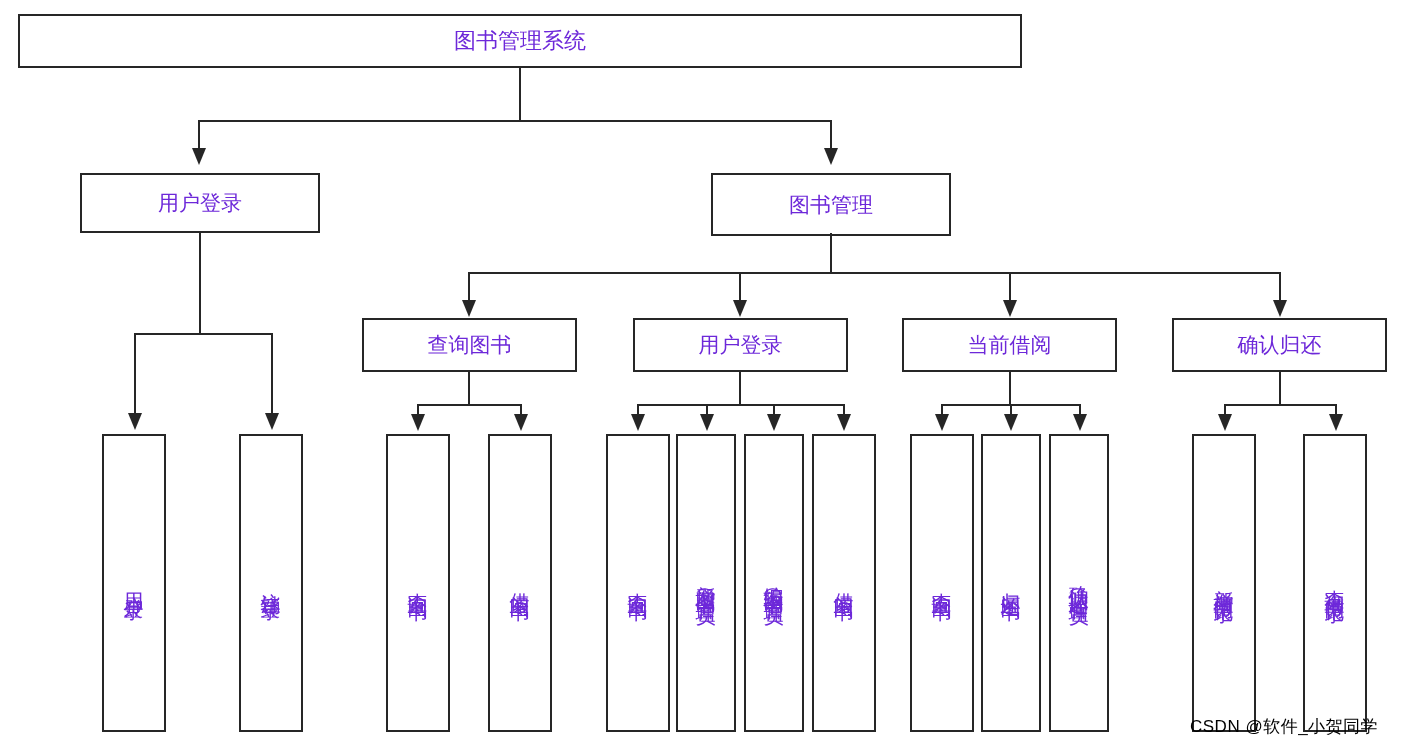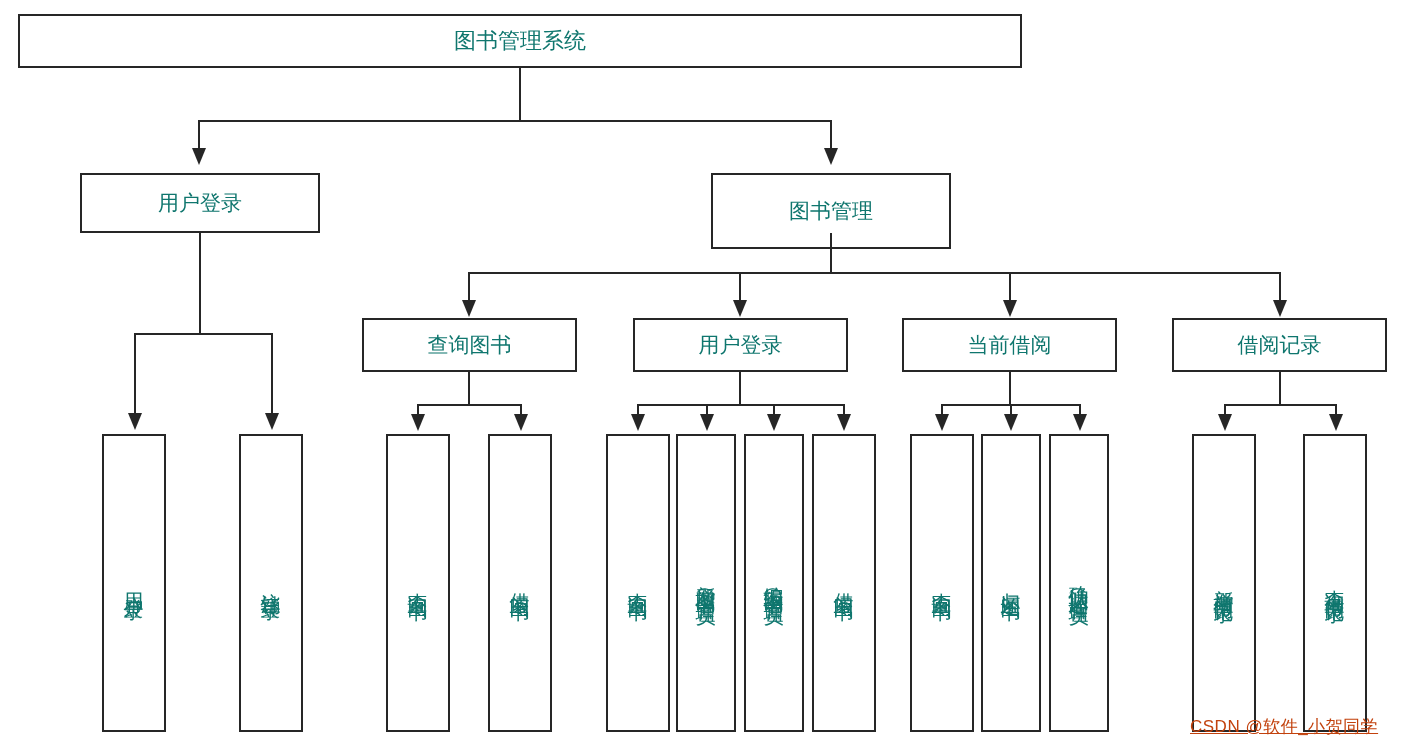--- a/index.html
+++ b/index.html
@@ -17,21 +17,21 @@
     background: #ffffff;
     overflow: hidden;
   }
 
   
   .node {
     position: absolute;
     box-sizing: border-box;
     border: 2px solid #262626;
     background: #ffffff;
-    color: #0f766e;
+    color: #6d28d9;
     display: flex;
     align-items: center;
     justify-content: center;
     text-align: center;
     line-height: 1.1;
   }
   .node.h {            
     font-size: 21px;
   }
   .node.root {
@@ -66,24 +66,23 @@
     height: 0;
     border-left: 7px solid transparent;
     border-right: 7px solid transparent;
     border-top: 17px solid #262626;
   }
 
   
   #watermark {
     position: absolute;
     font-size: 17px;
-    color: #c2410c;
+    color: #000000;
     white-space: nowrap;
     letter-spacing: 0.5px;
-    text-decoration: underline;
   }
 </style>
 </head>
 <body>
 
 <div id="canvas">
 
   <div class="node root" style="left:18px; top:14px; width:1004px; height:54px;">
     <span>图书管理系统</span>
   </div>
@@ -94,21 +93,21 @@
 
   <div class="vline" style="left:198px; top:120px; height:30px;"></div>
   <div class="arrow" style="left:192px; top:148px;"></div>
   <div class="vline" style="left:830px; top:120px; height:30px;"></div>
   <div class="arrow" style="left:824px; top:148px;"></div>
 
   <div class="node h" style="left:80px; top:173px; width:240px; height:60px;">
     <span>用户登录</span>
   </div>
 
-  <div class="node h" style="left:711px; top:173px; width:240px; height:76px;">
+  <div class="node h" style="left:711px; top:173px; width:240px; height:63px;">
     <span>图书管理</span>
   </div>
 
   <div class="vline" style="left:199px; top:233px; height:101px;"></div>
   <div class="hline" style="left:134px; top:333px; width:138px;"></div>
   <div class="vline" style="left:134px; top:333px; height:82px;"></div>
   <div class="arrow" style="left:128px; top:413px;"></div>
   <div class="vline" style="left:271px; top:333px; height:82px;"></div>
   <div class="arrow" style="left:265px; top:413px;"></div>
 
@@ -133,21 +132,21 @@
 
   <div class="node h" style="left:633px; top:318px; width:215px; height:54px;">
     <span>用户登录</span>
   </div>
 
   <div class="node h" style="left:902px; top:318px; width:215px; height:54px;">
     <span>当前借阅</span>
   </div>
 
   <div class="node h" style="left:1172px; top:318px; width:215px; height:54px;">
-    <span>借阅记录</span>
+    <span>确认归还</span>
   </div>
 
   <div class="vline" style="left:468px; top:372px; height:33px;"></div>
   <div class="hline" style="left:417px; top:404px; width:104px;"></div>
   <div class="vline" style="left:417px; top:404px; height:14px;"></div>
   <div class="arrow" style="left:411px; top:414px;"></div>
   <div class="vline" style="left:520px; top:404px; height:14px;"></div>
   <div class="arrow" style="left:514px; top:414px;"></div>
 
   <div class="vline" style="left:739px; top:372px; height:33px;"></div>

